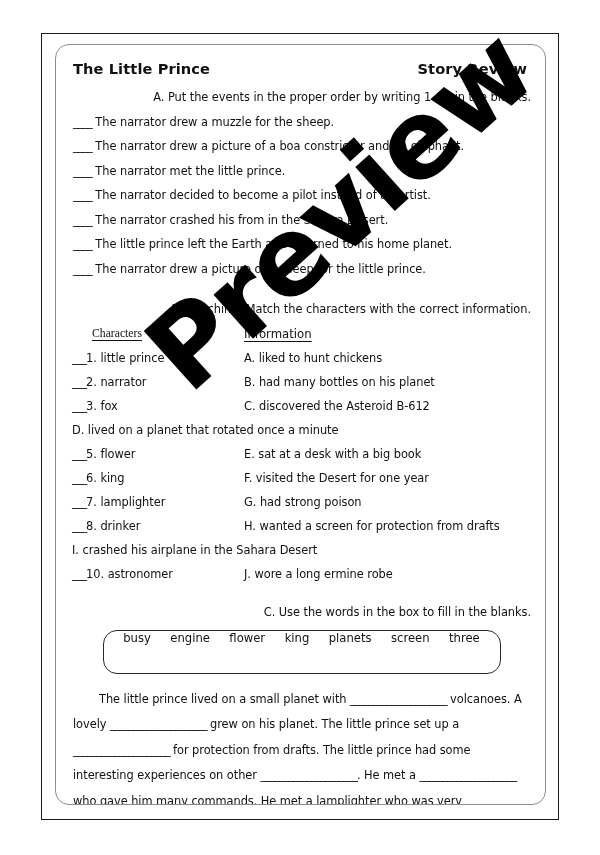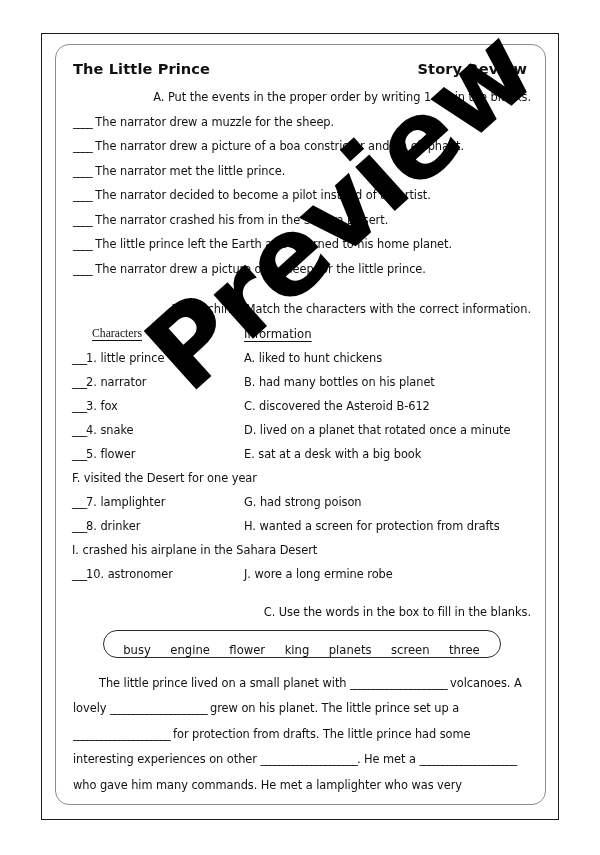--- a/index.html
+++ b/index.html
@@ -117,26 +117,26 @@
     white-space: nowrap;
   }
 
   
   .section-c {
     margin-top: 24px;
   }
   .wordbank {
     margin: 11px auto 0 auto;
     width: 398px;
-    height: 28px;
+    height: 44px;
     border: 1.2px solid #2a2a2a;
     border-radius: 14px;
     box-sizing: border-box;
     display: flex;
-    align-items: flex-end;
+    align-items: flex-start;
     justify-content: space-around;
     font-size: 11.6px;
     padding: 0 10px;
   }
   .wordbank span { white-space: nowrap; }
 
   
   .cloze {
     font-size: 11.4px;
     line-height: 25.5px;
@@ -240,28 +240,28 @@
         </div>
         <div class="match-row">
           <div class="col-a"><span class="blank-short">___</span><span>2. narrator</span></div>
           <div class="col-b">B. had many bottles on his planet</div>
         </div>
         <div class="match-row">
           <div class="col-a"><span class="blank-short">___</span><span>3. fox</span></div>
           <div class="col-b">C. discovered the Asteroid B-612</div>
         </div>
         <div class="match-row">
-          <div class="col-a"><span class="blank-short">___</span><span>4. snake</span></div>
           <div class="col-b">D. lived on a planet that rotated once a minute</div>
         </div>
         <div class="match-row">
           <div class="col-a"><span class="blank-short">___</span><span>5. flower</span></div>
           <div class="col-b">E. sat at a desk with a big book</div>
         </div>
         <div class="match-row">
+          <div class="col-a"><span class="blank-short">___</span><span>6. king</span></div>
           <div class="col-b">F. visited the Desert for one year</div>
         </div>
         <div class="match-row">
           <div class="col-a"><span class="blank-short">___</span><span>7. lamplighter</span></div>
           <div class="col-b">G. had strong poison</div>
         </div>
         <div class="match-row">
           <div class="col-a"><span class="blank-short">___</span><span>8. drinker</span></div>
           <div class="col-b">H. wanted a screen for protection from drafts</div>
         </div>

